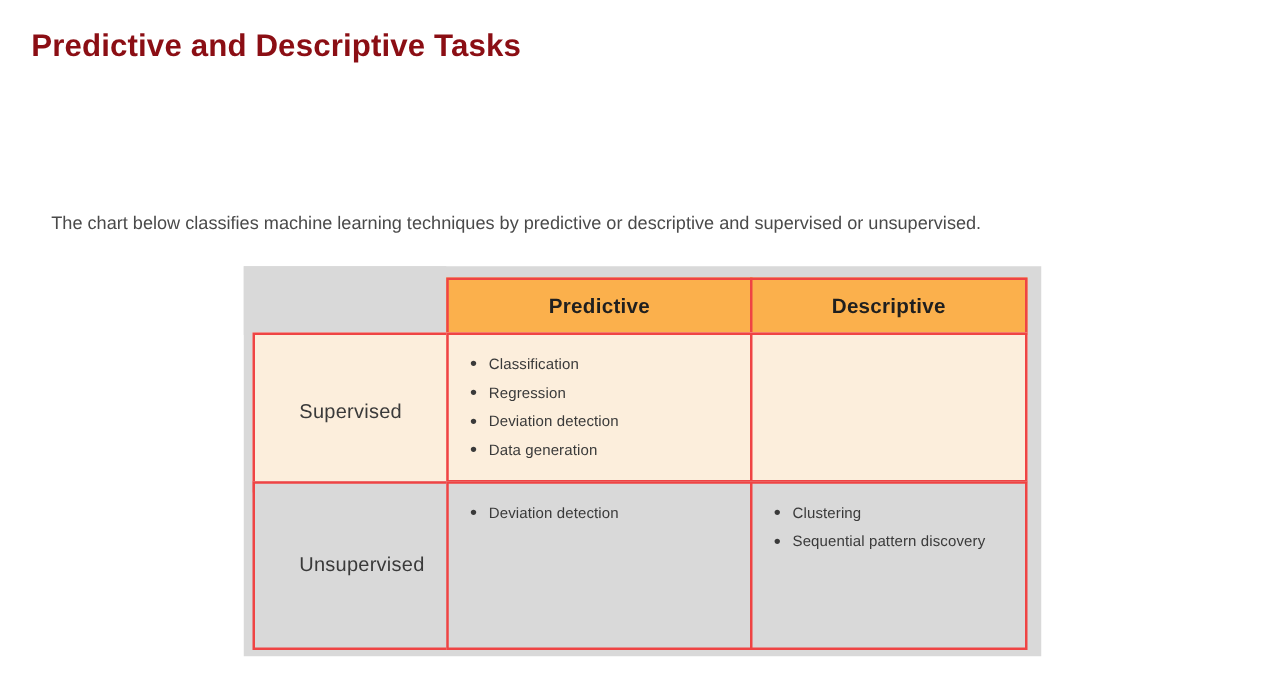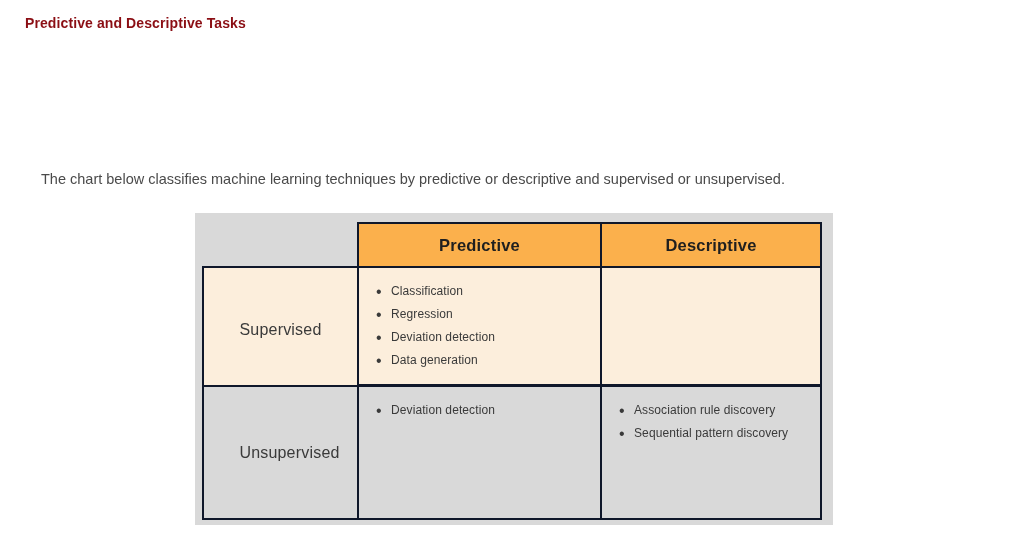--- a/index.html
+++ b/index.html
@@ -18,21 +18,21 @@
   .page {
     position: relative;
     width: 1013px;
     height: 559px;
   }
 
   .page-title {
     position: absolute;
     left: 25px;
     top: 6px;
-    font-size: 14px;
+    font-size: 25px;
     font-weight: bold;
     color: #8b0e14;
     letter-spacing: 0.1px;
   }
 
   .para {
     position: absolute;
     left: 25px;
     font-size: 14.5px;
     line-height: 22px;
@@ -62,21 +62,21 @@
     position: absolute;
     left: 0;
     top: 0;
     width: 638px;
     height: 312px;
   }
 
   .cell {
     position: absolute;
     box-sizing: border-box;
-    border: 2px solid #0f172a;
+    border: 2px solid #ef4444;
   }
 
   .corner-cell {
     position: absolute;
     left: 0;
     top: 0;
     width: 162px;
     height: 55px;
     background: #d9d9d9;
   }
@@ -191,21 +191,21 @@
         <div class="cell label-cell unsup-label">Unsupervised</div>
 
         <div class="cell body-cell unsup-pred">
           <ul class="bullet-list">
             <li>Deviation detection</li>
           </ul>
         </div>
 
         <div class="cell body-cell unsup-desc">
           <ul class="bullet-list">
-            <li>Association rule discovery</li>
+            <li>Clustering</li>
             <li>Sequential pattern discovery</li>
           </ul>
         </div>
       </div>
 
     </div>
   </div>
 
 </div>
 

